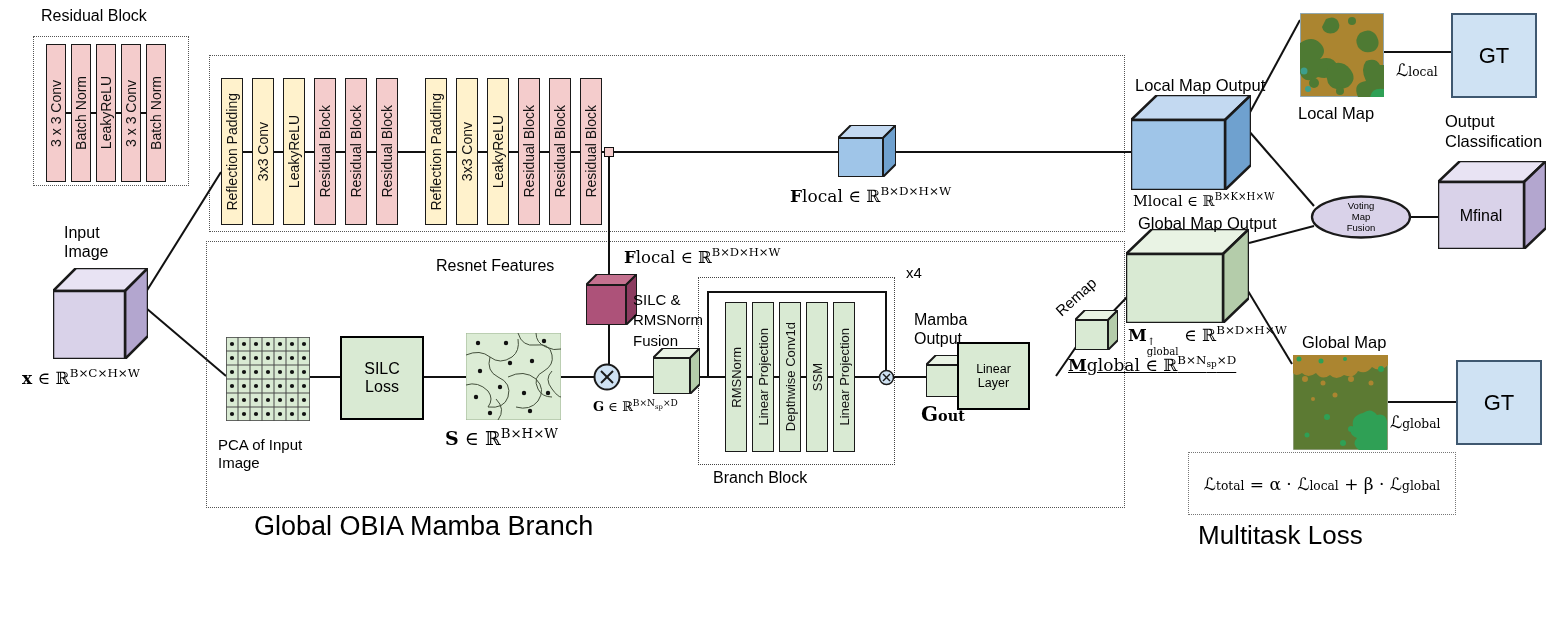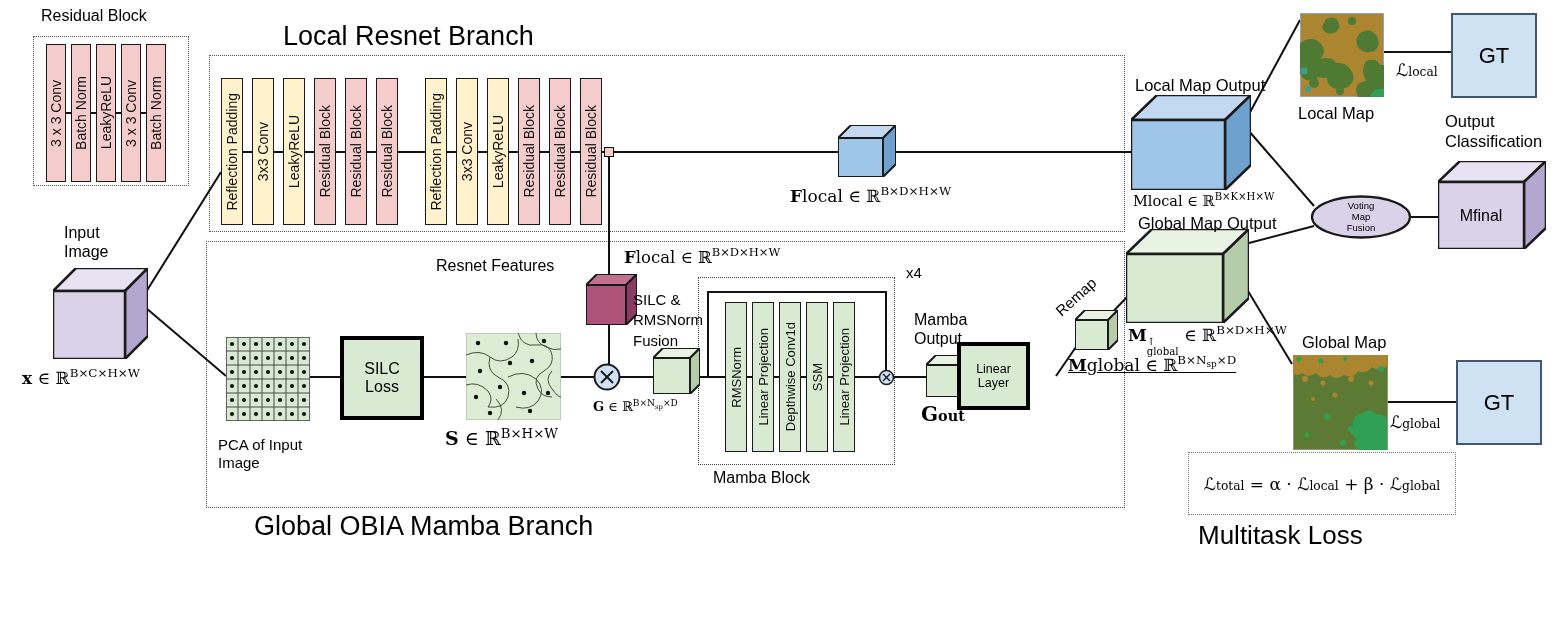--- a/index.html
+++ b/index.html
@@ -14,21 +14,21 @@
   .pink{background:#f4cccc;} .cream{background:#fff2cc;} .grn{background:#d9ead3;}
   .lbl{position:absolute;z-index:3;line-height:1.2;}
   .title{font-size:27px;}
   .math{font-family:"DejaVu Serif","DejaVu Sans",serif;z-index:3;position:absolute;white-space:nowrap;}
   .math b{font-weight:bold;}
   .sup{font-size:0.70em;} 
   .sub{font-size:0.72em;}
   .ssub{font-size:0.75em;vertical-align:sub;}
   .stack{display:inline-flex;flex-direction:column;align-items:flex-start;font-size:0.60em;line-height:1.0;vertical-align:-0.45em;}
   .node{position:absolute;z-index:2;}
-  .box-solid{position:absolute;z-index:2;border:4px solid #000000;box-sizing:border-box;
+  .box-solid{position:absolute;z-index:2;border:2px solid #000000;box-sizing:border-box;
              display:flex;align-items:center;justify-content:center;text-align:center;}
   .cube svg{display:block;}
   .gt{background:#cfe2f3;border:2px solid #3f5870;font-size:22px;}
   .center{display:flex;align-items:center;justify-content:center;text-align:center;}
 </style>
 </head>
 <body>
 
 <div class="canvas">
 
@@ -69,21 +69,20 @@
   <div class="vbar pink" style="left:88px;top:44px;width:20px;height:138px;">
       <span>LeakyReLU</span>
     </div>
   <div class="vbar pink" style="left:113px;top:44px;width:20px;height:138px;">
       <span>3 x 3 Conv</span>
     </div>
   <div class="vbar pink" style="left:138px;top:44px;width:20px;height:138px;">
       <span>Batch Norm</span>
     </div>
 
-  <div class="lbl title" style="left:275px;top:20px;">Local Resnet Branch</div>
   <div class="vbar cream" style="left:213px;top:78px;width:22px;height:147px;">
       <span>Reflection Padding</span>
     </div>
   <div class="vbar cream" style="left:244px;top:78px;width:22px;height:147px;">
       <span>3x3 Conv</span>
     </div>
   <div class="vbar cream" style="left:275px;top:78px;width:22px;height:147px;">
       <span>LeakyReLU</span>
     </div>
   <div class="vbar pink" style="left:306px;top:78px;width:22px;height:147px;">
@@ -242,21 +241,21 @@
     </div>
   <div class="vbar grn" style="left:771px;top:302px;width:22px;height:150px;">
       <span style="font-size:13px;">Depthwise Conv1d</span>
     </div>
   <div class="vbar grn" style="left:798px;top:302px;width:22px;height:150px;">
       <span style="font-size:13px;">SSM</span>
     </div>
   <div class="vbar grn" style="left:825px;top:302px;width:22px;height:150px;">
       <span style="font-size:13px;">Linear Projection</span>
     </div>
-  <div class="lbl" style="left:705px;top:468px;font-size:16px;">Mamba Block</div>
+  <div class="lbl" style="left:705px;top:468px;font-size:16px;">Branch Block</div>
 
   <div class="node" style="left:870px;top:369px;z-index:3;">
     <svg width="17" height="17">
       <circle cx="8.5" cy="8.5" r="7" fill="#cfe2f3" stroke="#1a1a1a" stroke-width="1.5"></circle>
       <line x1="5" y1="5" x2="12" y2="12" stroke="#1a1a1a" stroke-width="1.4"></line>
       <line x1="12" y1="5" x2="5" y2="12" stroke="#1a1a1a" stroke-width="1.4"></line>
     </svg>
   </div>
 
   <div class="lbl" style="left:906px;top:310px;font-size:16px;">

